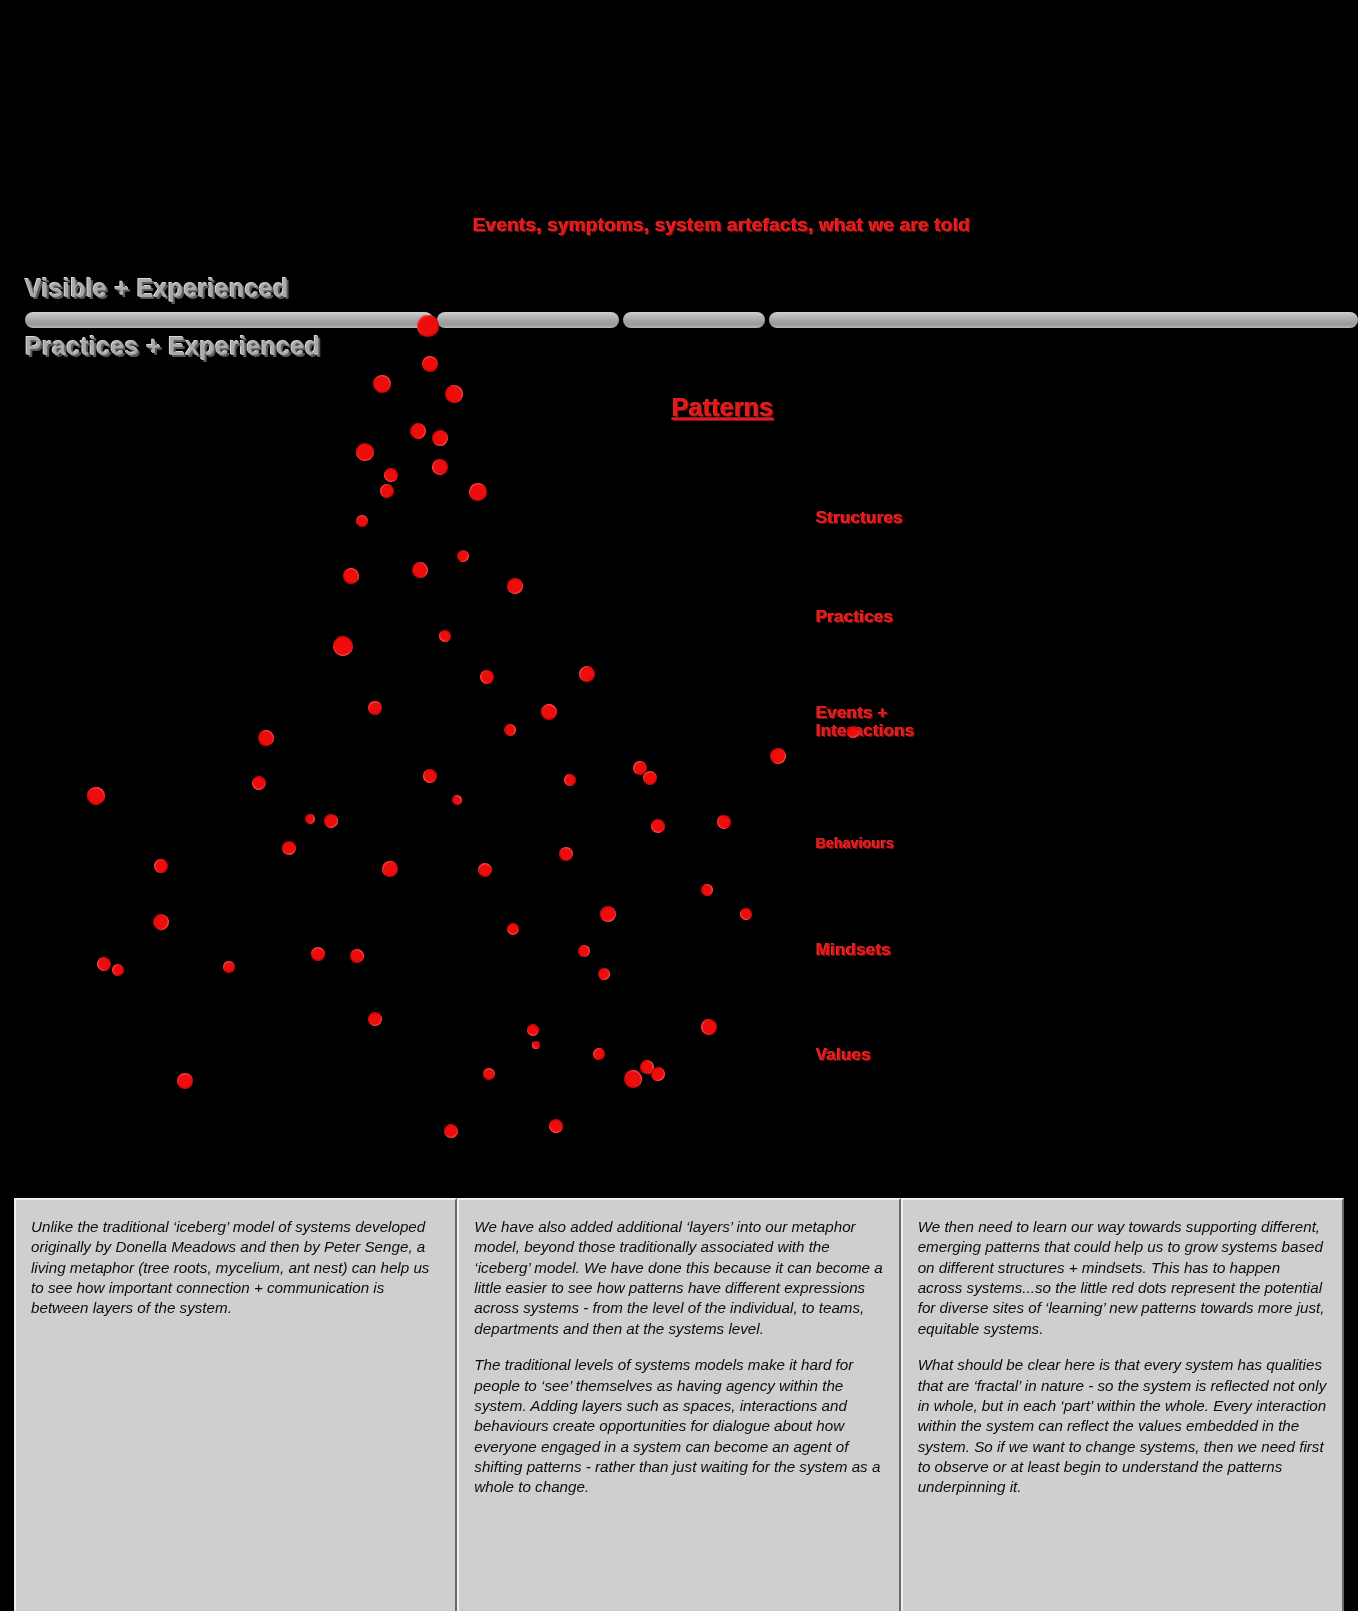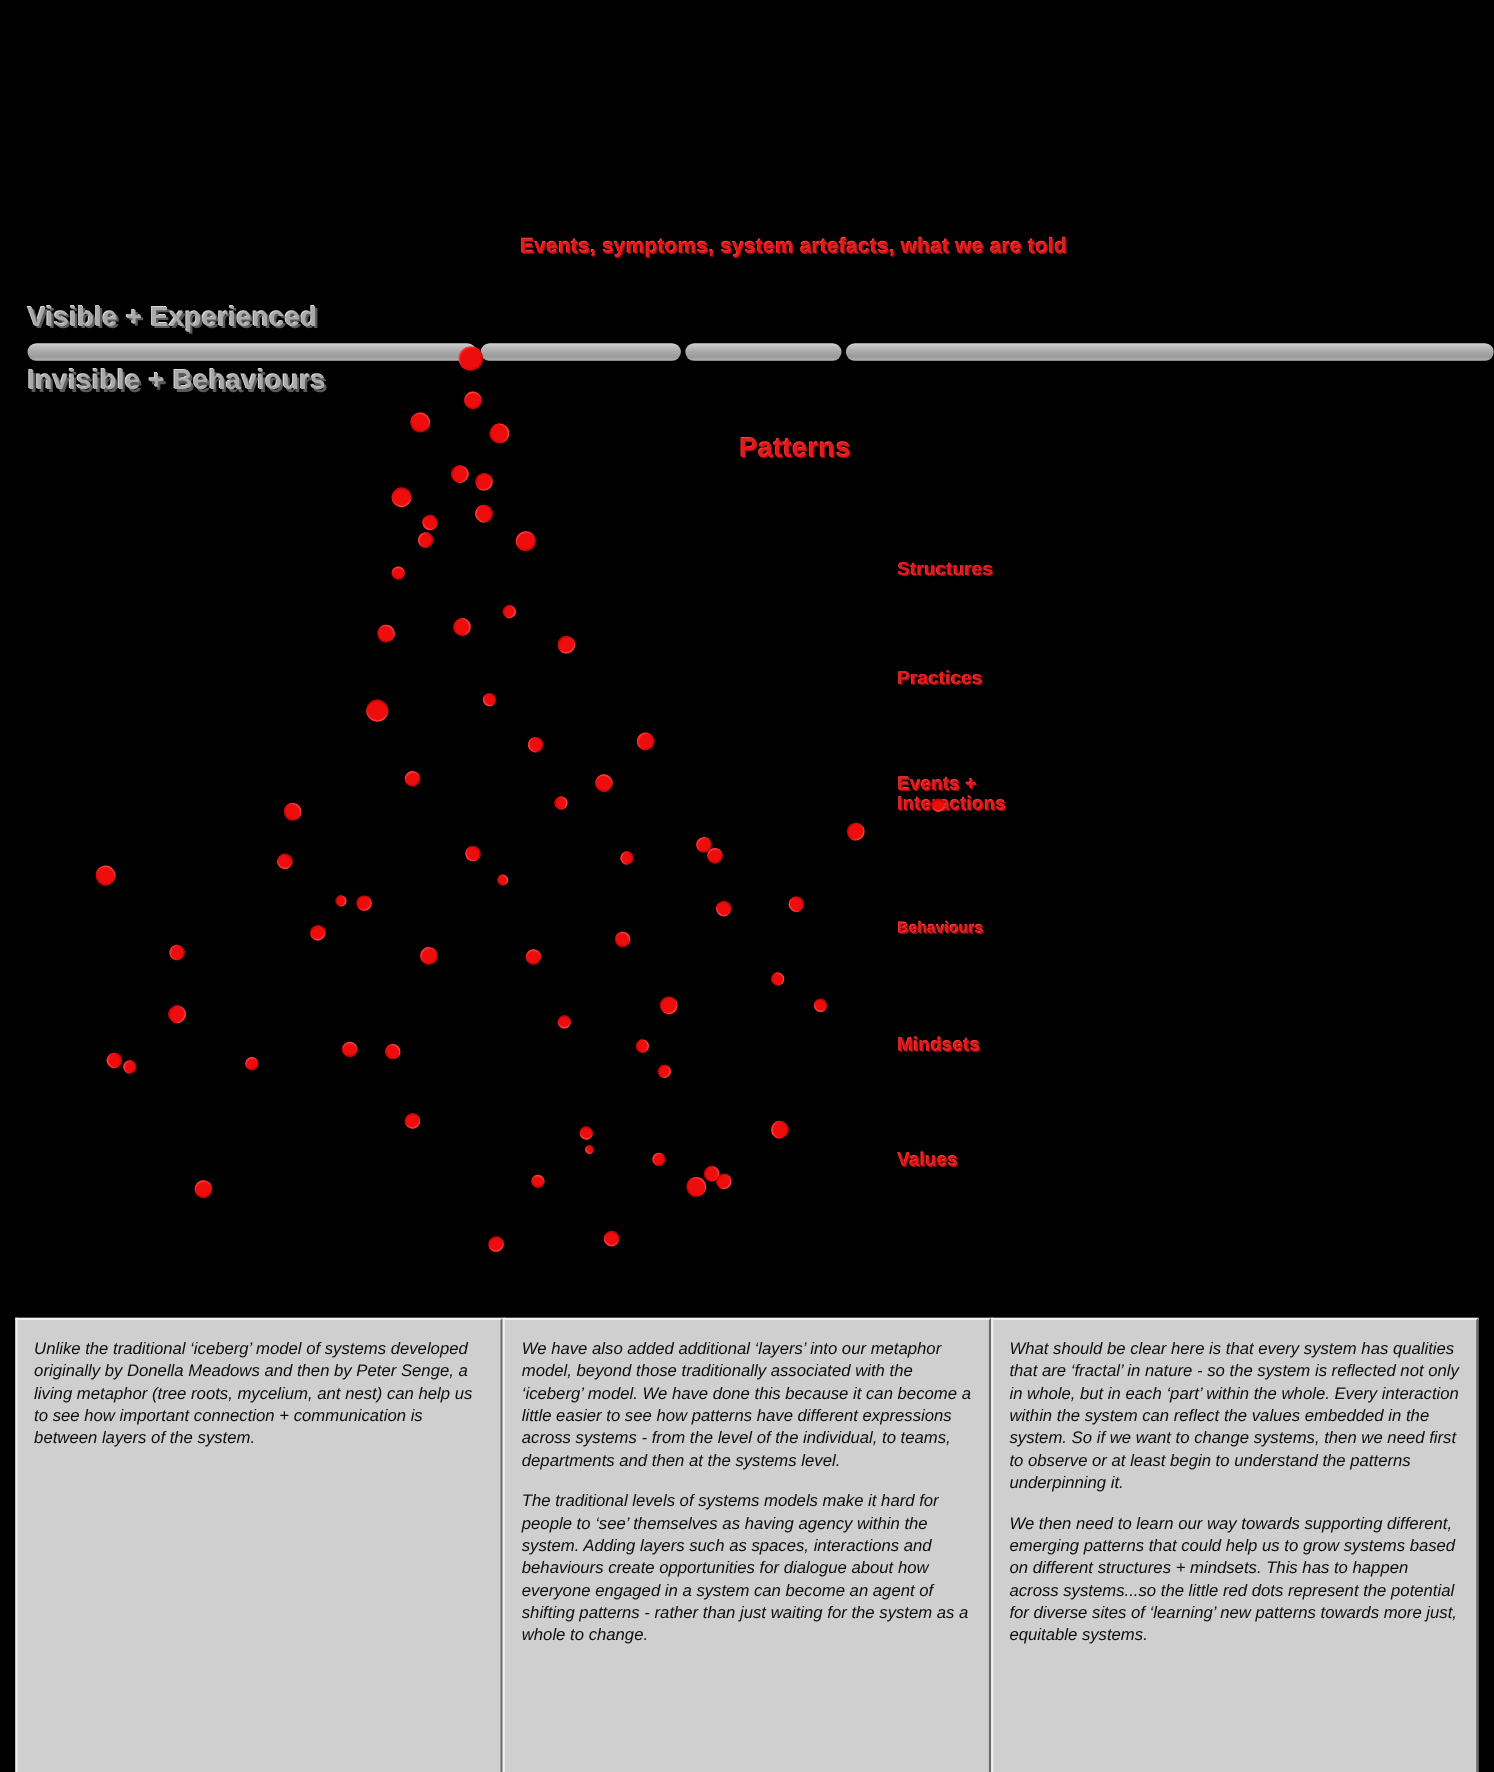--- a/index.html
+++ b/index.html
@@ -108,24 +108,24 @@
 
   <div class="gray-heading" id="visible-label" style="left:25px; top:258px; font-size:25px;">Visible + Experienced</div>
 
   <div id="divider">
       <div class="bar-seg" style="left: 25px; width: 408px;"></div>
       <div class="bar-seg" style="left: 437px; width: 182px;"></div>
       <div class="bar-seg" style="left: 623px; width: 142px;"></div>
       <div class="bar-seg" style="left: 769px; width: 589px;"></div>
     </div>
 
-  <div class="gray-heading" id="invisible-label" style="left:25px; top:316px; font-size:25px;">Invisible + Behaviours</div>
+  <div class="gray-heading" id="invisible-label" style="left:25px; top:316px; font-size:25px;">Practices + Experienced</div>
 
   <div id="layer-label-layer">
-      <div class="red-heading" style="left: 672px; top: 378px; font-size: 25px;">Patterns</div>
+      <div class="red-heading" style="left: 672px; top: 378px; font-size: 25px; text-decoration: underline;">Patterns</div>
       <div class="red-heading" style="left: 816px; top: 493px; font-size: 17px;">Structures</div>
       <div class="red-heading" style="left: 816px; top: 592px; font-size: 17px;">Practices</div>
       <div class="red-heading" style="left: 816px; top: 688px; font-size: 17px;">Events +
 Interactions</div>
       <div class="red-heading" style="left: 816px; top: 820px; font-size: 14px;">Behaviours</div>
       <div class="red-heading" style="left: 816px; top: 925px; font-size: 17px;">Mindsets</div>
       <div class="red-heading" style="left: 816px; top: 1030px; font-size: 17px;">Values</div>
     </div>
   <div id="dot-layer">
       <div class="dot" style="left: 417px; top: 299px; width: 22px; height: 22px; background: rgb(238, 13, 13); transform: rotate(0deg);"></div>
@@ -198,18 +198,18 @@
 
   <div id="panels">
       <div class="panel">
         <p>Unlike the traditional ‘iceberg’ model of systems developed originally by Donella Meadows and then by Peter Senge, a living metaphor (tree roots, mycelium, ant nest) can help us to see how important connection + communication is between layers of the system.</p>
       </div>
       <div class="panel">
         <p>We have also added additional ‘layers’ into our metaphor model, beyond those traditionally associated with the ‘iceberg’ model.  We have done this because it can become a little easier to see how patterns have different expressions across systems - from the level of the individual, to teams, departments and then at the systems level.</p>
         <p>The traditional levels of systems models make it hard for people to ‘see’ themselves as having agency within the system.  Adding layers such as spaces, interactions and behaviours create opportunities for dialogue about how everyone engaged in a system can become an agent of shifting patterns - rather than just waiting for the system as a whole to change.</p>
       </div>
       <div class="panel">
+        <p>We then need to learn our way towards supporting different, emerging patterns that could help us to grow systems based on different structures + mindsets.  This has to happen across systems...so the little red dots represent the potential for diverse sites of ‘learning’ new patterns towards more just, equitable systems.</p>
         <p>What should be clear here is that every system has qualities that are ‘fractal’ in nature - so the system is reflected not only in whole, but in each ‘part’ within the whole.  Every interaction within the system can reflect the values embedded in the system.  So if we want to change systems, then we need first to observe or at least begin to understand the patterns underpinning it.</p>
-        <p>We then need to learn our way towards supporting different, emerging patterns that could help us to grow systems based on different structures + mindsets.  This has to happen across systems...so the little red dots represent the potential for diverse sites of ‘learning’ new patterns towards more just, equitable systems.</p>
       </div>
     </div>
 
 </div>
 
 </body></html>

